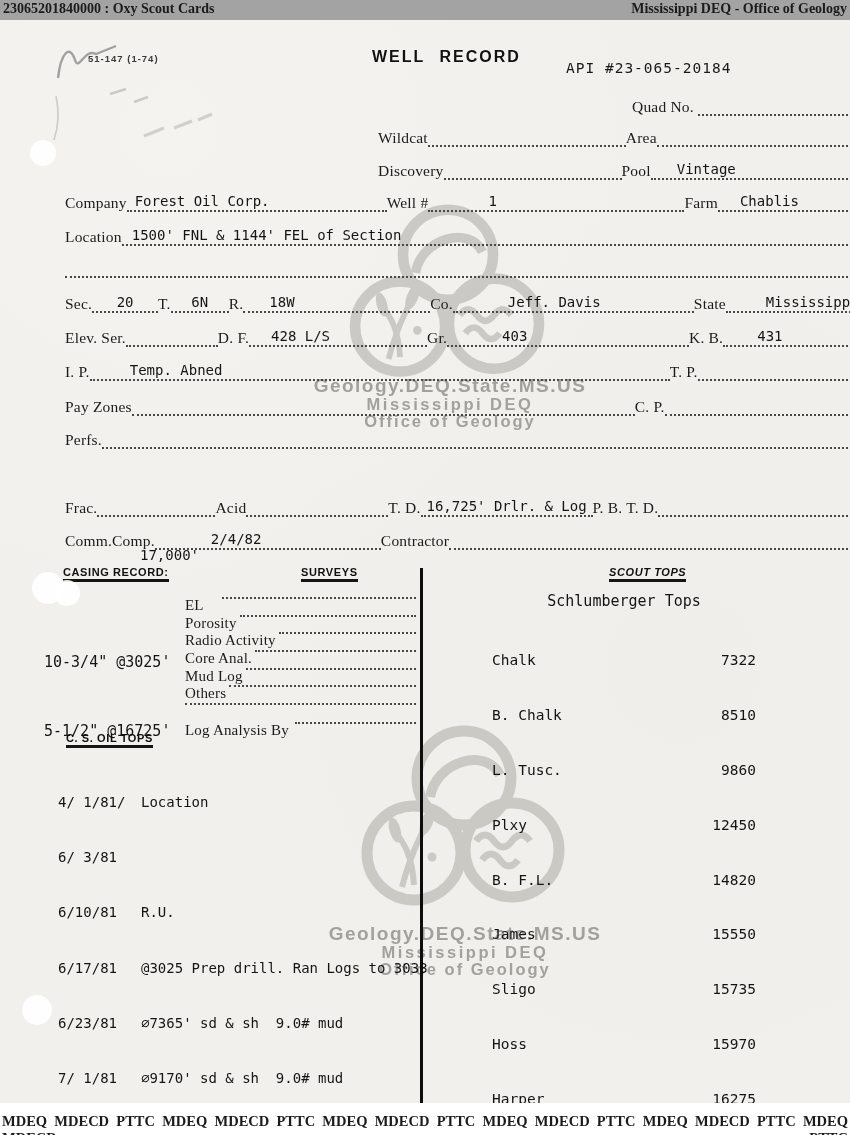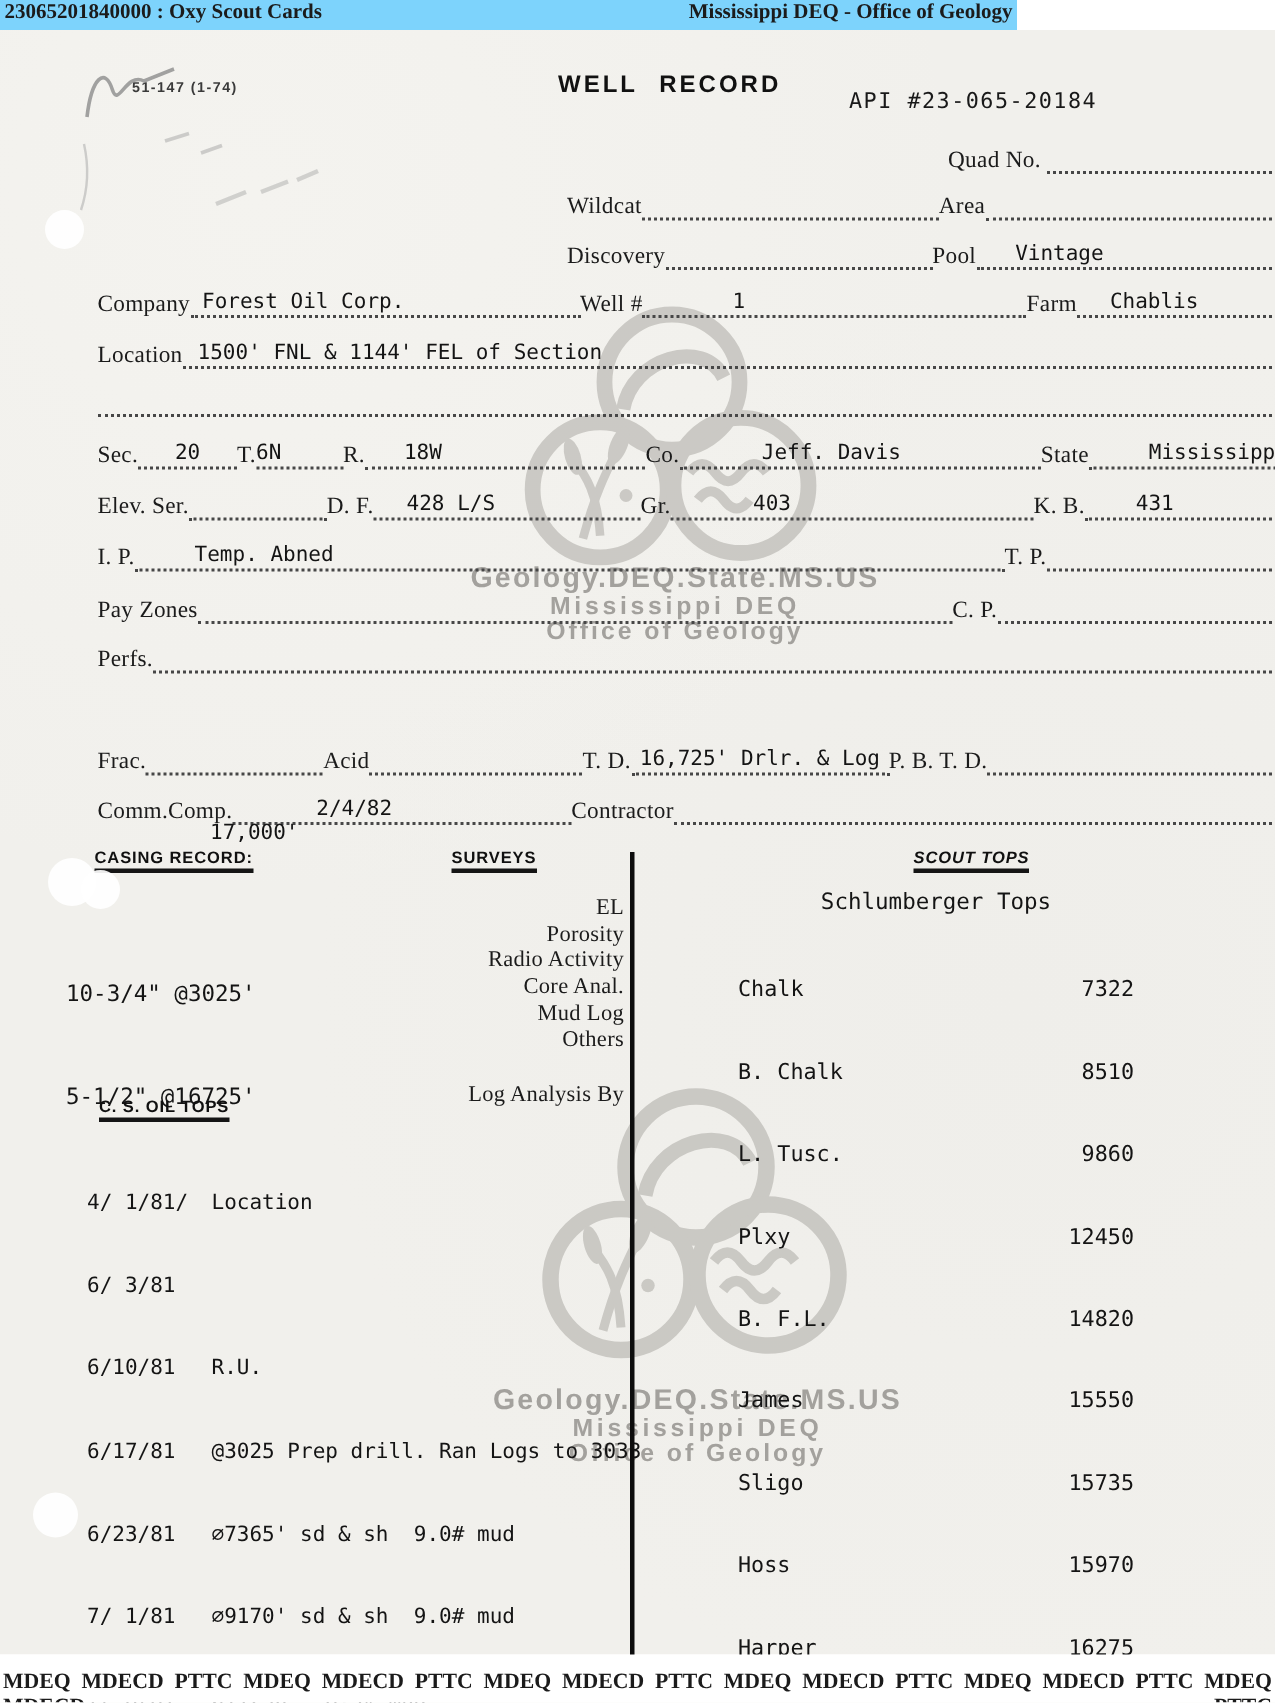--- a/index.html
+++ b/index.html
@@ -1,21 +1,21 @@
 <!DOCTYPE html>
 <html><head>
 <meta charset="utf-8">
 <title>Well Record Scan</title>
 <style>
   html,body{margin:0;padding:0;background:#fff;}
   #page{position:relative;width:850px;height:1135px;background:#ffffff;overflow:hidden;
         font-family:"Liberation Serif",serif;color:#1b1b1b;}
 
   
-  .topbar{position:absolute;left:0;top:0;width:678px;height:20px;background:#7dd3fc;z-index:30;}
+  .topbar{position:absolute;left:0;top:0;width:850px;height:20px;background:#a3a3a3;z-index:30;}
   .topbar .tleft{position:absolute;left:3px;top:1px;font-family:"Liberation Serif",serif;
                  font-weight:bold;font-size:14px;}
   .topbar .tright{position:absolute;right:3px;top:1px;font-family:"Liberation Serif",serif;
                  font-weight:bold;font-size:14px;}
   .botbar{position:absolute;left:0;top:1103px;width:850px;height:32px;background:#fff;z-index:30;}
   .botbar .btext{position:absolute;left:2px;right:2px;top:10px;font-family:"Liberation Serif",serif;
                  font-weight:bold;font-size:14.5px;text-align:justify;text-align-last:justify;
                  white-space:normal;}
 
   
@@ -46,21 +46,21 @@
   
   .sechead{position:absolute;font-family:"Liberation Sans",sans-serif;font-weight:bold;
            font-size:11px;letter-spacing:.6px;color:#101010;border-bottom:3px solid #151515;
            padding-bottom:1px;z-index:2;}
 
   .mono{font-family:"DejaVu Sans Mono",monospace;color:#141414;white-space:pre;}
 
   .casinglist{position:absolute;left:44px;top:585px;font-size:15px;line-height:23px;z-index:2;}
 
   .surveys{position:absolute;left:185px;top:577px;width:231px;z-index:2;}
-  .srow{display:flex;align-items:flex-end;height:17.7px;flex-direction:column;}
+  .srow{display:flex;align-items:flex-start;height:17.7px;}
   .srow .lbl{font-size:15px;}
   .srow .seg{flex:1 1 auto;margin-left:3px;}
 
   .scouttable{position:absolute;left:492px;top:594px;width:264px;z-index:2;}
   .scrow{display:flex;align-items:baseline;height:16.9px;font-size:14.5px;}
   .scrow .depth{margin-left:auto;}
   .scsub{position:absolute;left:492px;top:572px;width:264px;text-align:center;font-size:15px;z-index:2;}
 
   .oillog{position:absolute;left:58px;top:736px;z-index:2;}
   .olrow{display:flex;align-items:baseline;height:17.2px;font-size:14px;}
@@ -207,21 +207,21 @@
     </div>
 
     <div class="dashsep" style="top:256px;"></div>
 
     <div class="frow" style="left:65px;right:2px;top:273px;">
       <span class="lbl">Sec.</span>
       <span class="seg" style="width:66px;justify-content:center;">
           <span class="typed">20</span>
         </span>
       <span class="lbl">T.</span>
-      <span class="seg" style="width:58px;">
+      <span class="seg" style="width:58px;justify-content:center;">
           <span class="typed">6N</span>
         </span>
       <span class="lbl">R.</span>
       <span class="seg" style="width:161px;padding-left:26px;">
           <span class="typed">18W</span>
         </span>
       <span class="lbl">Co.</span>
       <span class="seg" style="width:186px;padding-left:55px;">
           <span class="typed">Jeff. Davis</span>
         </span>

